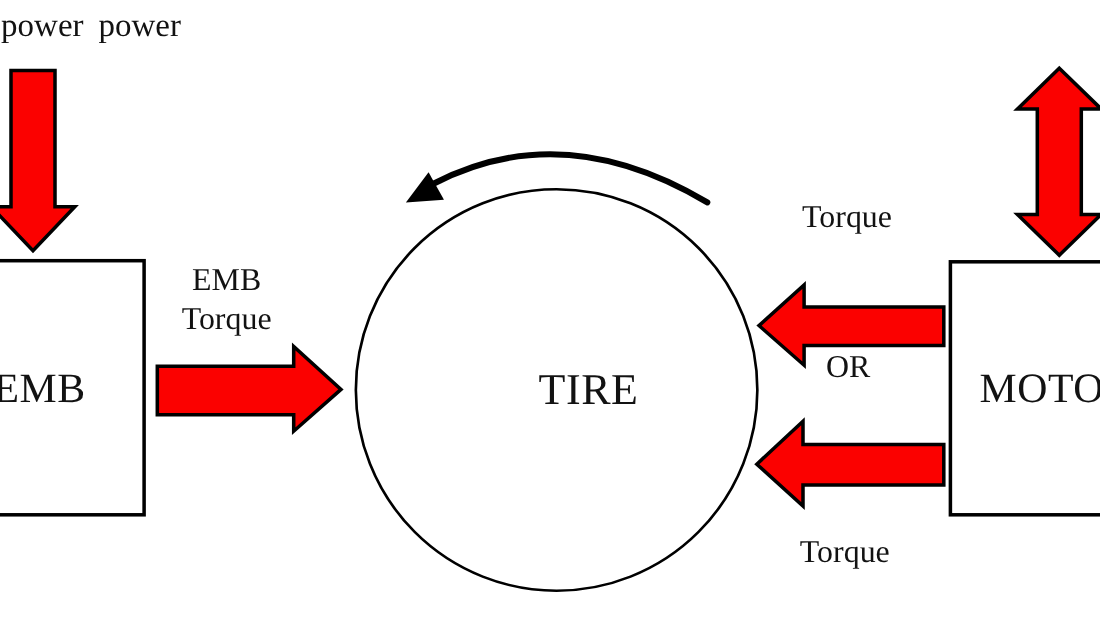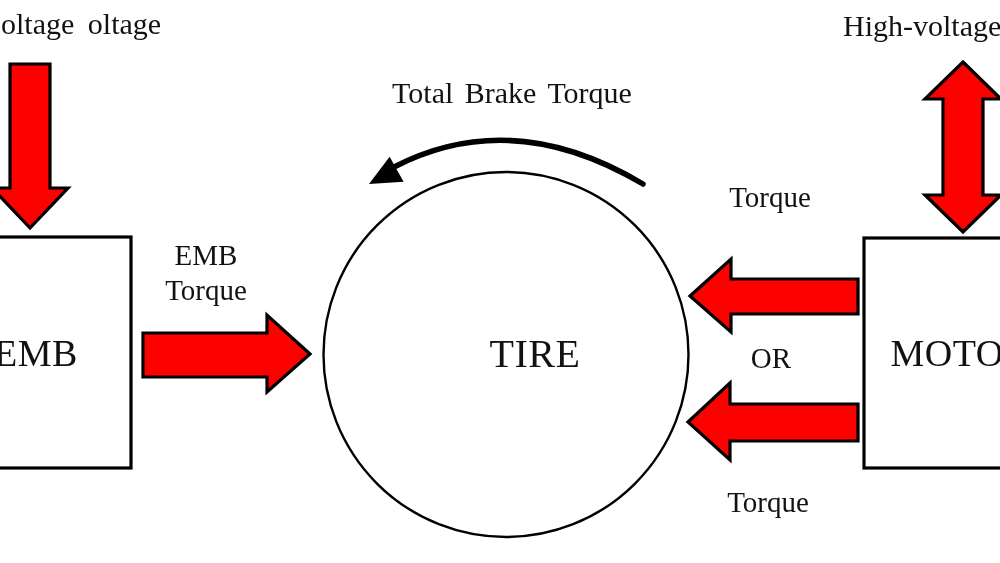--- a/index.html
+++ b/index.html
@@ -26,21 +26,21 @@
   .lbl-power { font-size: 30px; word-spacing: 6px; }
   .lbl-small { font-size: 29px; }
   .lbl-node  { font-size: 38px; letter-spacing: 0.5px; }
   .two-line  { line-height: 36px; }
 
   #lbl-left-power   { left: 1px;  top: 9px;  }
   #lbl-high-voltage { left: 843px; top: 11px; }
   #lbl-total-brake  { left: 512px; top: 78px; font-size: 30px; word-spacing: 4px; }
   #lbl-emb-torque   { left: 206px; top: 238px; line-height: 35px; }
   #lbl-consume      { left: 770px; top: 179px; line-height: 37px; }
-  #lbl-or           { left: 771px; top: 344px; }
+  #lbl-or           { left: 771px; top: 320px; }
   #lbl-regen        { left: 768px; top: 484px; line-height: 37px; }
   #lbl-tire   { left: 535px; top: 354px; transform: translate(-50%, -50%); font-size: 40px; }
   #lbl-emb    { left: 36px;  top: 353px; transform: translate(-50%, -50%); }
   #lbl-motor  { left: 960px; top: 353px; transform: translate(-50%, -50%); }
 
   .node-box {
     fill: var(--background, #ffffff);
     stroke: var(--line, #000000);
     stroke-width: 3.2;
   }
@@ -83,25 +83,23 @@
 
     <polygon points="963,62 1001,99 983,99 983,195 1001,195 963,232 925,195 943,195 943,99 925,99" class="red-arrow"></polygon>
 
     <polygon points="143,333 267,333 267,315 310,354 267,392 267,377 143,377" class="red-arrow"></polygon>
 
     <polygon points="690,296 731,259 731,279 858,279 858,314 731,314 731,332" class="red-arrow"></polygon>
 
     <polygon points="688,422 730,383 730,404 858,404 858,441 730,441 730,460" class="red-arrow"></polygon>
   </svg>
 
-  <div id="lbl-left-power" class="lbl lbl-power">oltage oltage</div>
+  <div id="lbl-left-power" class="lbl lbl-power">power power</div>
 
-  <div id="lbl-high-voltage" class="lbl lbl-power">High-voltage</div>
 
-  <div id="lbl-total-brake" class="lbl lbl-small centered">Total Brake Torque</div>
 
   <div id="lbl-emb-torque" class="lbl lbl-small centered two-line">
     <div>EMB</div>
     <div>Torque</div>
   </div>
 
   <div id="lbl-consume" class="lbl lbl-small centered two-line">
     <div>Torque</div>
   </div>
 

